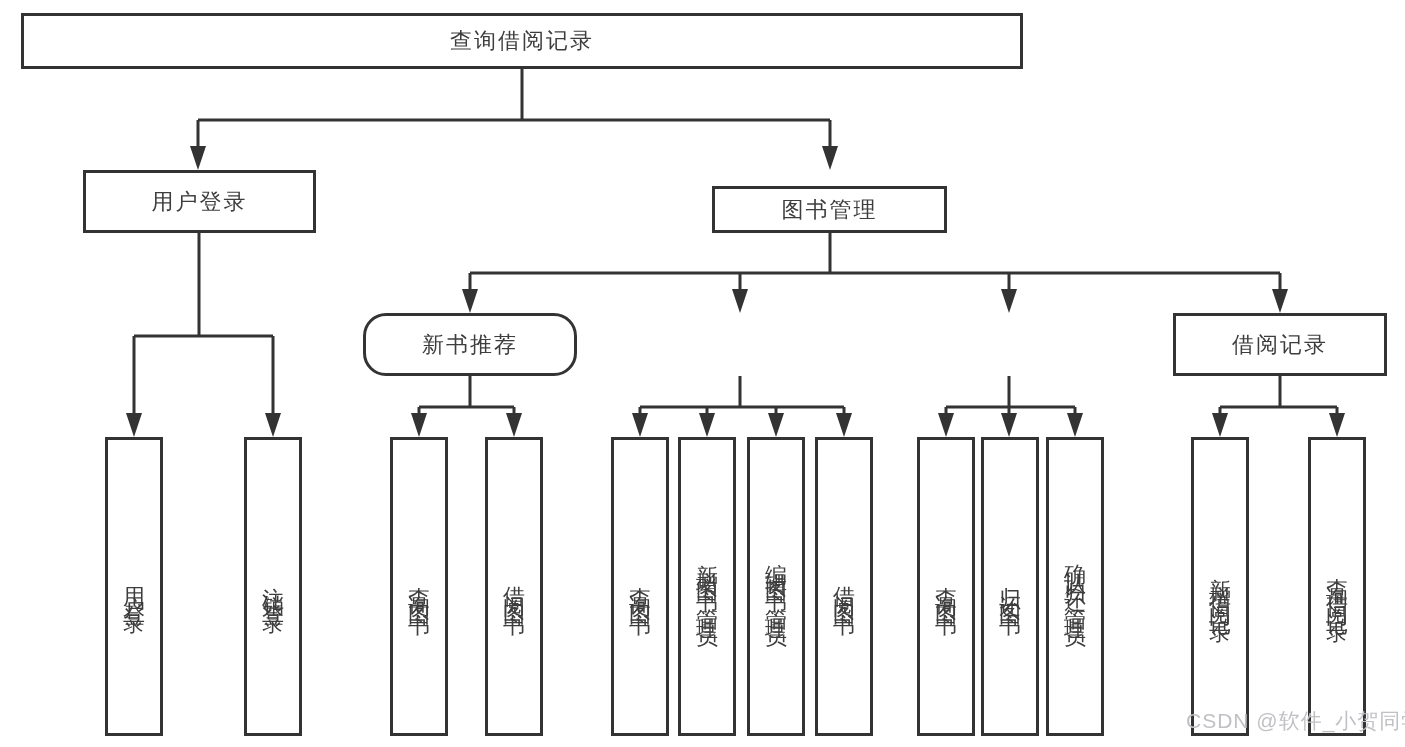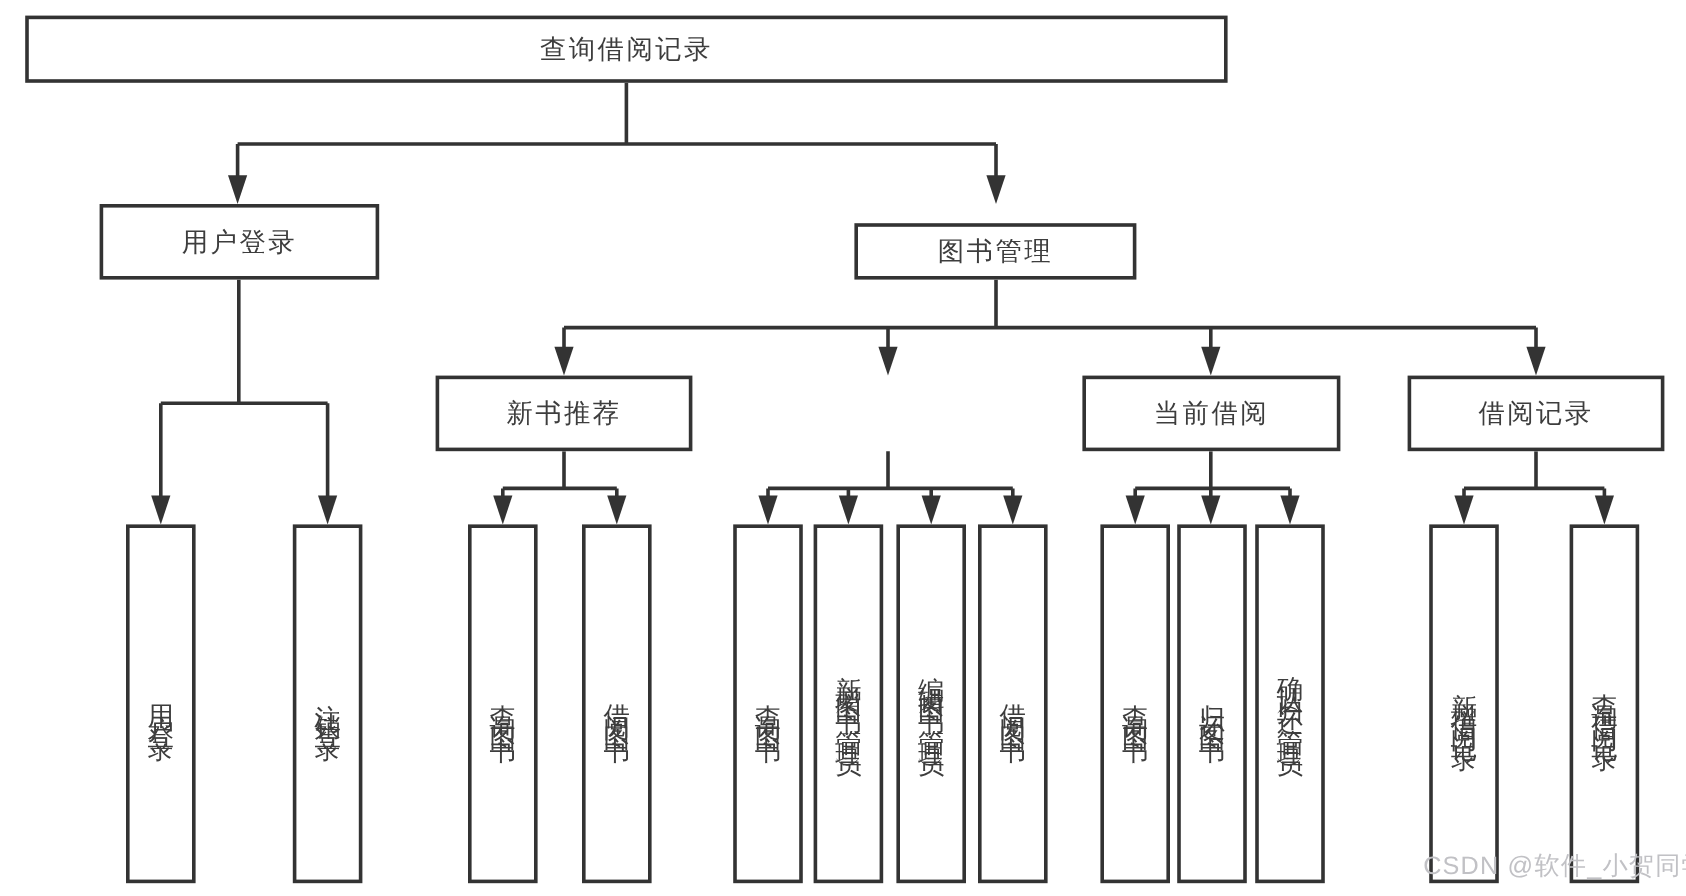--- a/index.html
+++ b/index.html
@@ -85,22 +85,21 @@
     <polygon points="1067,413 1083,413 1075,437"></polygon>
     <polygon points="1212,413 1228,413 1220,437"></polygon>
     <polygon points="1329,413 1345,413 1337,437"></polygon>
   </svg>
 
   <div class="node hnode" style="left:21px;top:13px;width:1002px;height:56px;">查询借阅记录</div>
 
   <div class="node hnode" style="left:83px;top:170px;width:233px;height:63px;">用户登录</div>
   <div class="node hnode" style="left:712px;top:170px;width:235px;height:47px;margin-top:16px;">图书管理</div>
 
-  <div class="node hnode" style="left:363px;top:313px;width:214px;height:63px;">新书推荐</div>
-  <div class="node hnode" style="left:902px;top:313px;width:215px;height:63px;">当前借阅</div>
+  <div class="node hnode" style="left:363px;top:313px;width:214px;height:63px;border-radius:23px;">新书推荐</div>
   <div class="node hnode" style="left:1173px;top:313px;width:214px;height:63px;">借阅记录</div>
 
   <div class="node vnode" style="left:105px;top:437px;width:58px;height:299px;">用户登录</div>
   <div class="node vnode" style="left:244px;top:437px;width:58px;height:299px;">注销登录</div>
 
   <div class="node vnode" style="left:390px;top:437px;width:58px;height:299px;">查询图书</div>
   <div class="node vnode" style="left:485px;top:437px;width:58px;height:299px;">借阅图书</div>
 
   <div class="node vnode" style="left:611px;top:437px;width:58px;height:299px;">查询图书</div>
   <div class="node vnode" style="left:678px;top:437px;width:58px;height:299px;">新增图书（管理员）</div>

